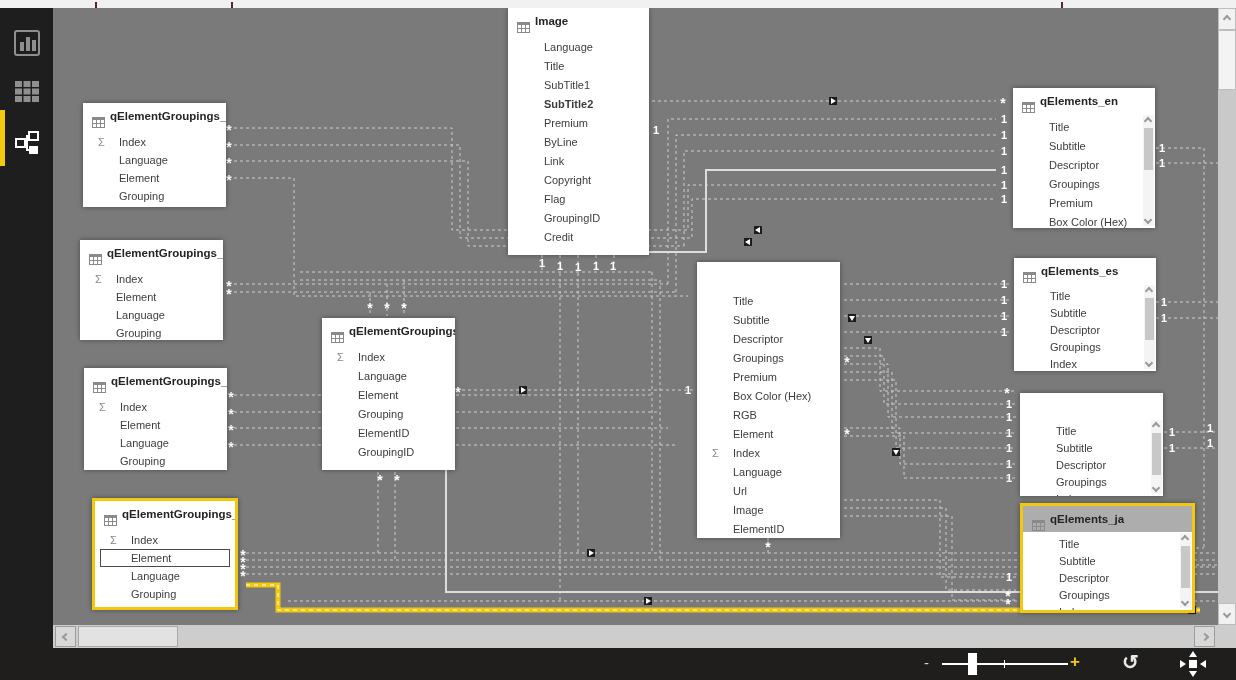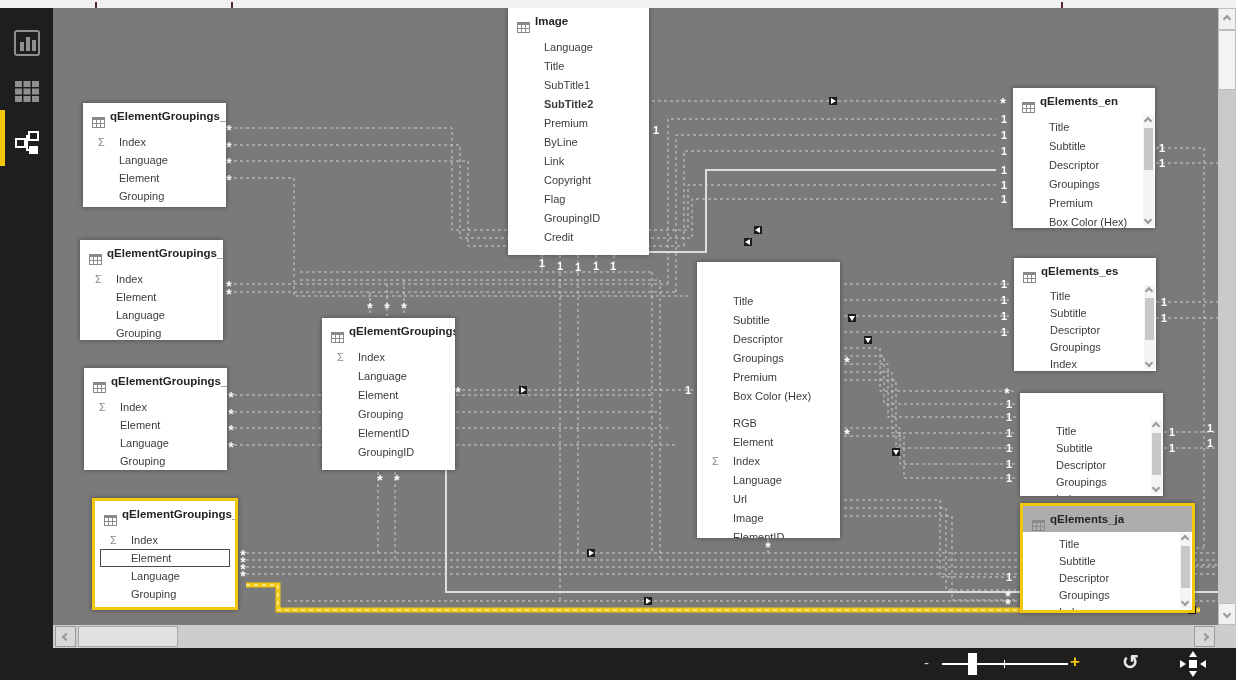--- a/index.html
+++ b/index.html
@@ -481,21 +481,21 @@
             </div>
             <div class="frow" style="height: 19px; line-height: 19px;">
               <span class="lab">Groupings</span>
             </div>
             <div class="frow" style="height: 19px; line-height: 19px;">
               <span class="lab">Premium</span>
             </div>
             <div class="frow" style="height: 19px; line-height: 19px;">
               <span class="lab">Box Color (Hex)</span>
             </div>
-            <div class="frow" style="height: 19px; line-height: 19px; margin-top: 8px;">
+            <div class="frow" style="height: 19px; line-height: 19px;">
               <span class="lab">RGB</span>
             </div>
             <div class="frow" style="height: 19px; line-height: 19px;">
               <span class="lab">Element</span>
             </div>
             <div class="frow" style="height: 19px; line-height: 19px;">
               <span class="sig">Σ</span>
               <span class="lab">Index</span>
             </div>
             <div class="frow" style="height: 19px; line-height: 19px;">

